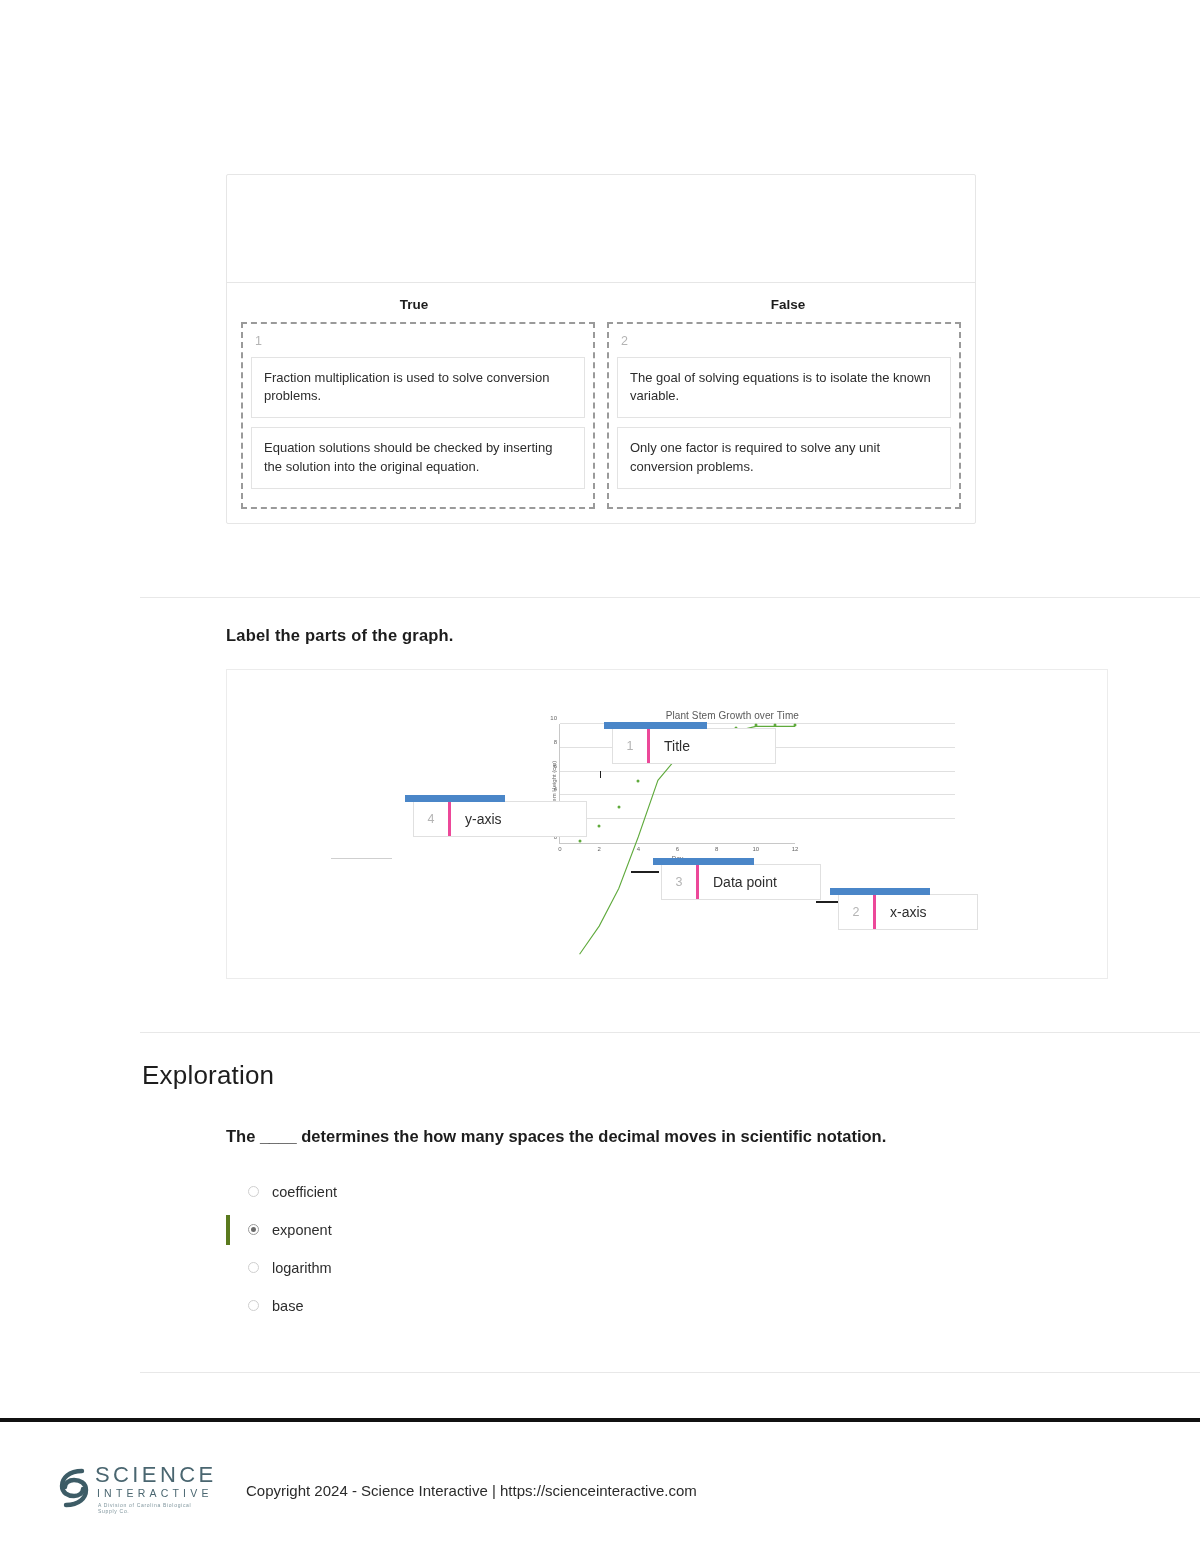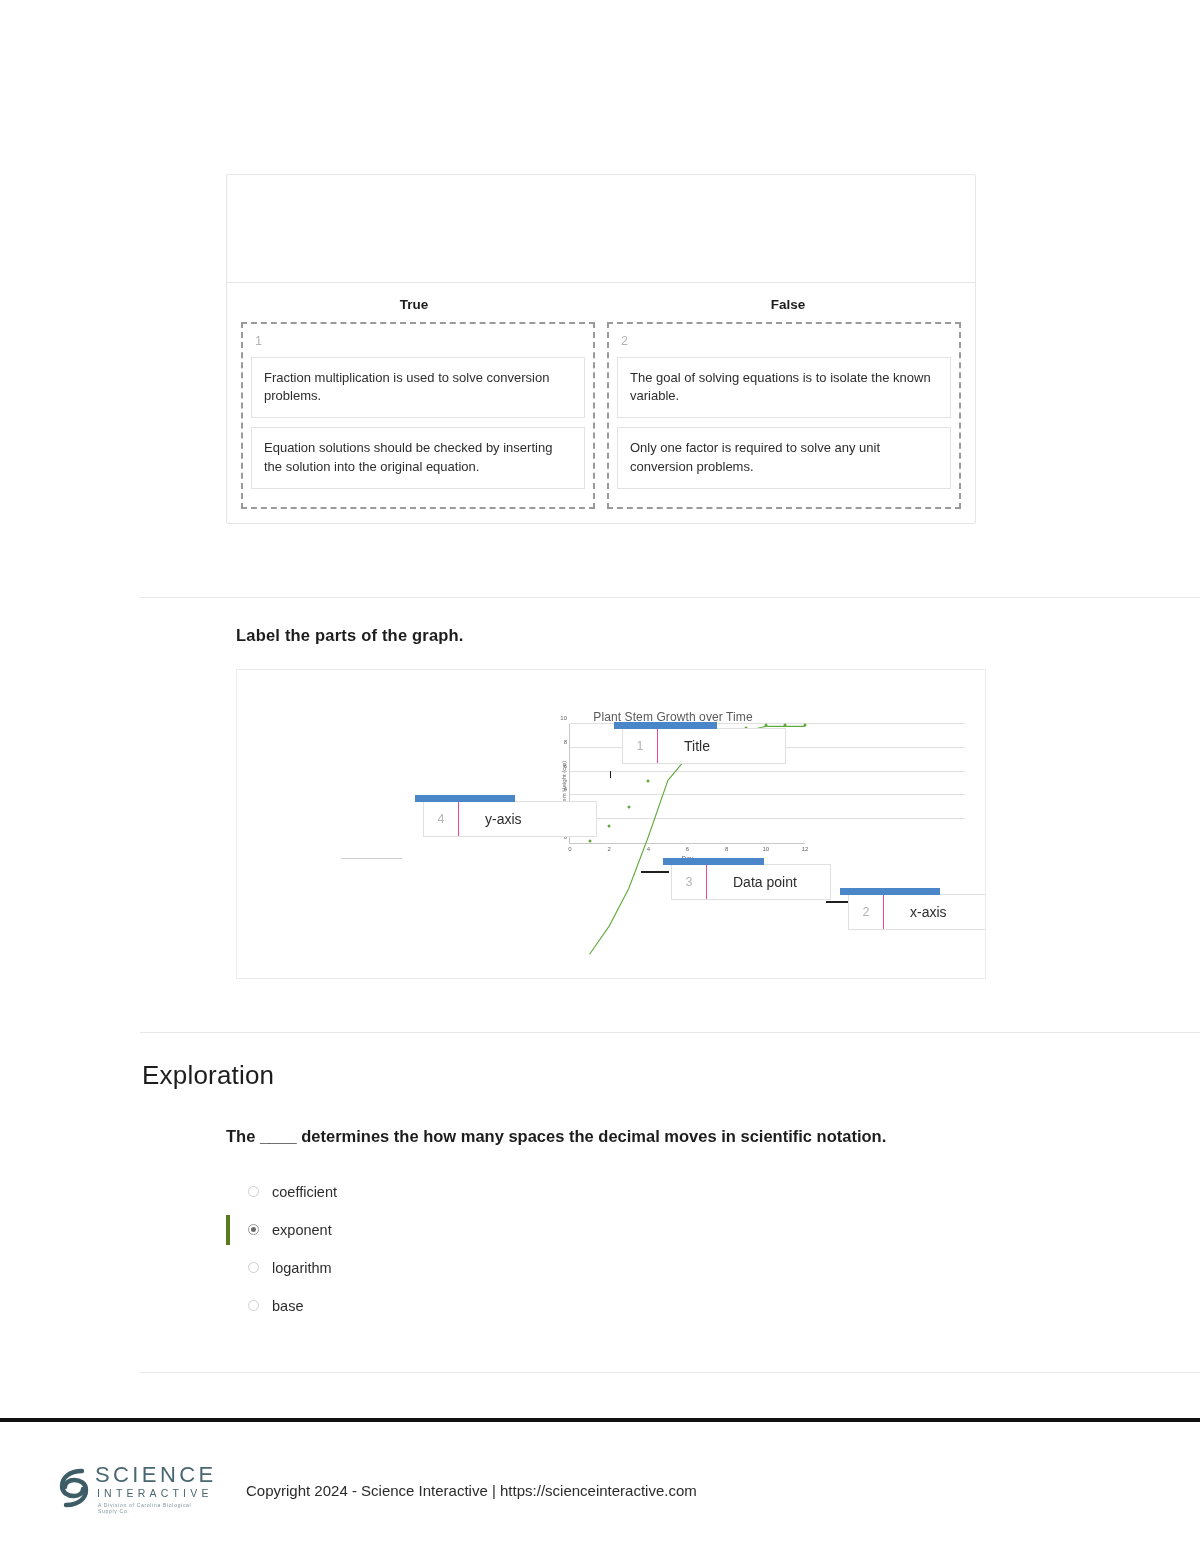--- a/index.html
+++ b/index.html
@@ -87,22 +87,22 @@
   }
   .graph-inner { position:absolute; inset:0; }
 
   
   .mini-chart {
     position:absolute;
     left:300px; top:40px;
     width:272px; height:160px;
   }
   .chart-title {
-    text-align:center;
-    font-size:12px;
+    text-align:right;
+    font-size:10px;
     color:#595959;
     letter-spacing:.1px;
     height:12px;
   }
   .plot {
     position:absolute;
     left:32px; top:14px; right:4px; bottom:26px;
     border-left:1px solid #c8c8c8;
     border-bottom:1px solid #c8c8c8;
   }
@@ -154,22 +154,22 @@
   .lbl .num {
     width:34px;
     text-align:center;
     font-size:12.5px;
     color:#b4b4b4;
     flex:none;
   }
   .lbl .txt {
     font-size:14px;
     color:#2d2d2d;
-    border-left:1px solid #ec4899;
-    padding-left:26px;
+    border-left:3px solid #ec4899;
+    padding-left:14px;
     height:100%;
     display:flex;
     align-items:center;
     flex:1;
   }
   .leader { position:absolute; background:#1f1f1f; }
 
   
   .exploration-title {
     font-size:26px;
@@ -276,21 +276,21 @@
           <div class="bucket-item">The goal of solving equations is to isolate the known variable.</div>
           <div class="bucket-item">Only one factor is required to solve any unit conversion problems.</div>
         </div>
 
       </div>
     </div>
   </div>
 
   <div class="section-divider" style="position:absolute;top:597px;left:0;width:1200px;"></div>
 
-  <div style="position:absolute;left:236px;top:626px;width:750px;">
+  <div style="position:absolute;left:226px;top:626px;width:882px;">
 
     <div class="prompt">Label the parts of the graph.</div>
 
     <div class="graph-card" style="margin-top:24px;">
       <div class="graph-inner">
 
         <div class="mini-chart">
           <div class="chart-title">Plant Stem Growth over Time</div>
 
           <div class="plot">

